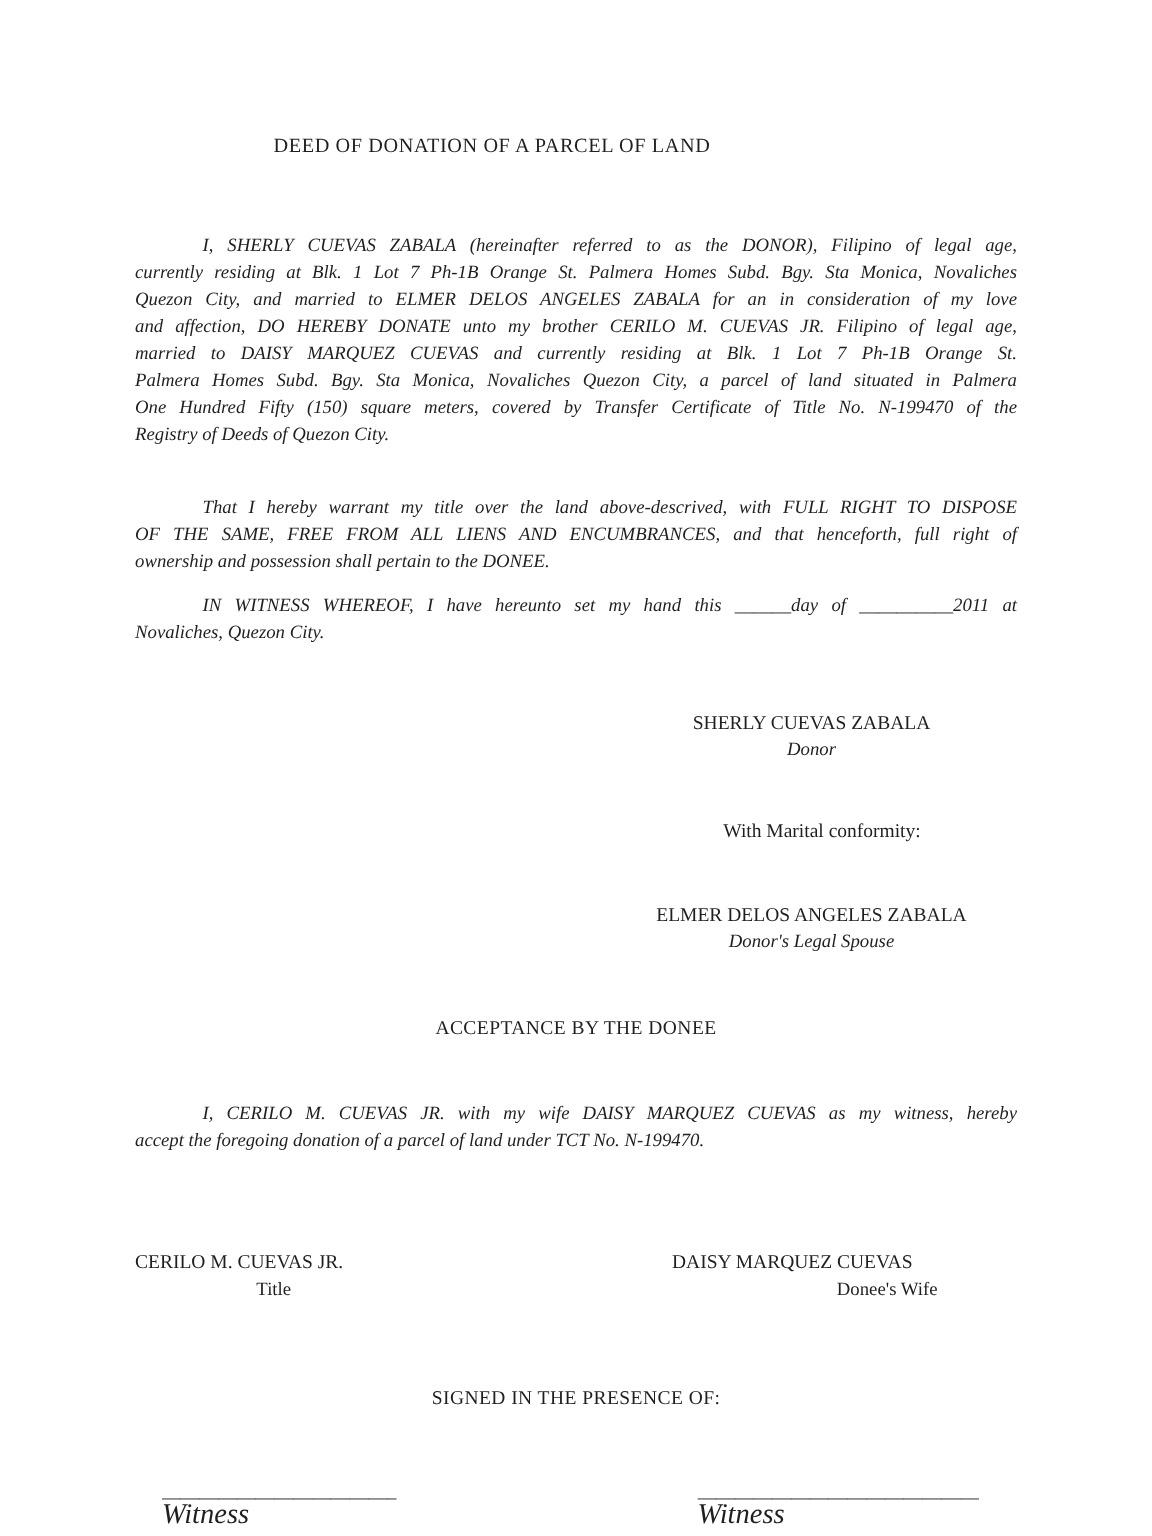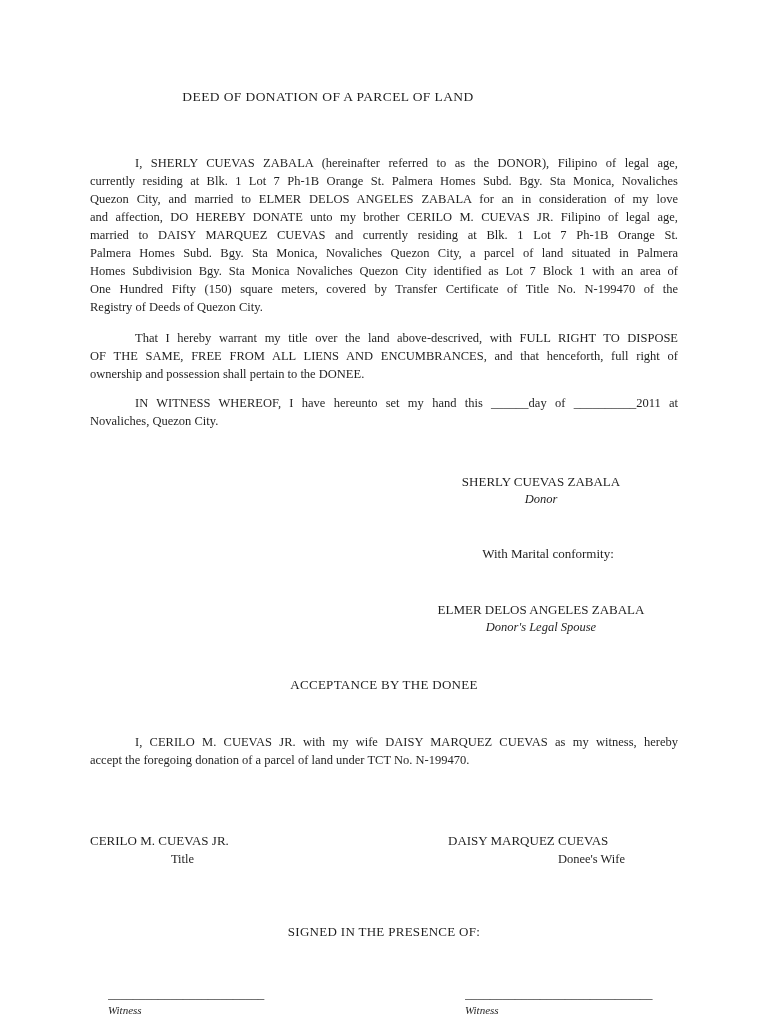--- a/index.html
+++ b/index.html
@@ -17,21 +17,21 @@
     overflow:hidden;
   }
   .doc-title{
     position:absolute;top:89px;left:0;width:656px;
     text-align:center;font-size:13.5px;letter-spacing:.4px;
   }
   .para{
     position:absolute;left:90px;width:588px;
     line-height:18px;
   }
-  .para .tline{text-align:justify;}
+  .para .tline{text-align:justify;font-style:italic;}
   .para .tline.just{text-align:justify;text-align-last:justify;}
   .para.indent .tline:first-child{text-indent:45px;}
   .p1{top:154px;}
   .p2{top:329px;}
   .p3{top:394px;}
   .pa{top:733px;}
   .sig-block{
     position:absolute;width:300px;text-align:center;line-height:17.5px;
   }
   .donor-block{top:473px;left:391px;}
@@ -55,37 +55,36 @@
   .donee-right{left:448px;width:177px;}
   .donee-col .role{font-size:12.5px;}
   .donee-left .role{text-align:center;}
   .donee-right .role{text-align:right;}
   .witness-block{
     position:absolute;top:986px;text-align:left;line-height:16px;
   }
   .witness-left{left:108px;width:165px;}
   .witness-right{left:453px;width:194px;margin-left:12px;}
   .w-line{white-space:nowrap;overflow:hidden;letter-spacing:0;}
-  .w-label{font-style:italic;font-size:11px;}
+  .w-label{font-style:italic;font-size:19px;}
 </style>
 </head>
 <body>
 
 <div class="page">
 
   <div class="doc-title">DEED OF DONATION OF A PARCEL OF LAND</div>
 
   <div class="para indent p1">
       <div class="tline just">I, SHERLY CUEVAS ZABALA (hereinafter referred to as the DONOR), Filipino of legal age,</div>
       <div class="tline just">currently residing at Blk. 1 Lot 7 Ph-1B Orange St. Palmera Homes Subd. Bgy. Sta Monica, Novaliches</div>
       <div class="tline just">Quezon City, and married to ELMER DELOS ANGELES ZABALA for an in consideration of my love</div>
       <div class="tline just">and affection, DO HEREBY DONATE unto my brother CERILO M. CUEVAS JR. Filipino of legal age,</div>
       <div class="tline just">married to DAISY MARQUEZ CUEVAS and currently residing at Blk. 1 Lot 7 Ph-1B Orange St.</div>
       <div class="tline just">Palmera Homes Subd. Bgy. Sta Monica, Novaliches Quezon City, a parcel of land situated in Palmera</div>
-      <div class="tline just">Homes Subdivision Bgy. Sta Monica Novaliches Quezon City identified as Lot 7 Block 1 with an area of</div>
       <div class="tline just">One Hundred Fifty (150) square meters, covered by Transfer Certificate of Title No. N-199470 of the</div>
       <div class="tline">Registry of Deeds of Quezon City.</div>
     </div>
 
   <div class="para indent p2">
       <div class="tline just">That I hereby warrant my title over the land above-descrived, with FULL RIGHT TO DISPOSE</div>
       <div class="tline just">OF THE SAME, FREE FROM ALL LIENS AND ENCUMBRANCES, and that henceforth, full right of</div>
       <div class="tline">ownership and possession shall pertain to the DONEE.</div>
     </div>
 

